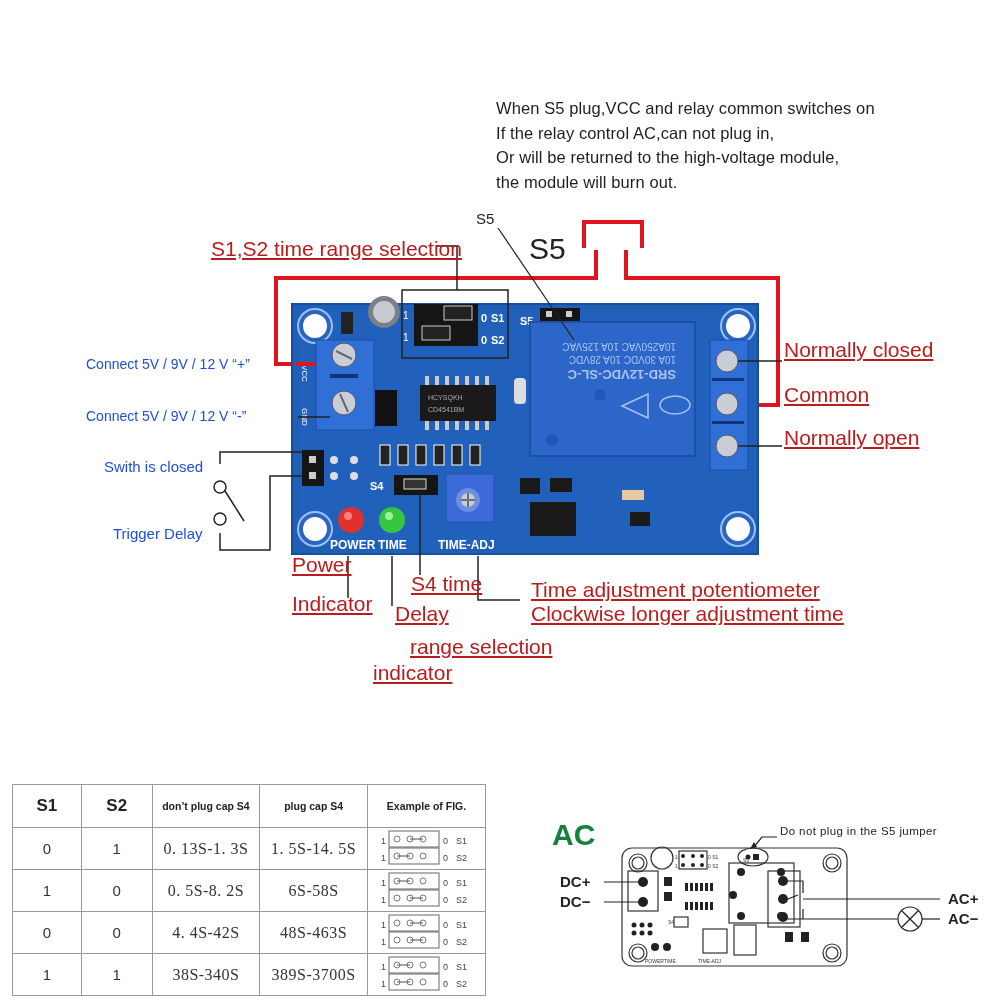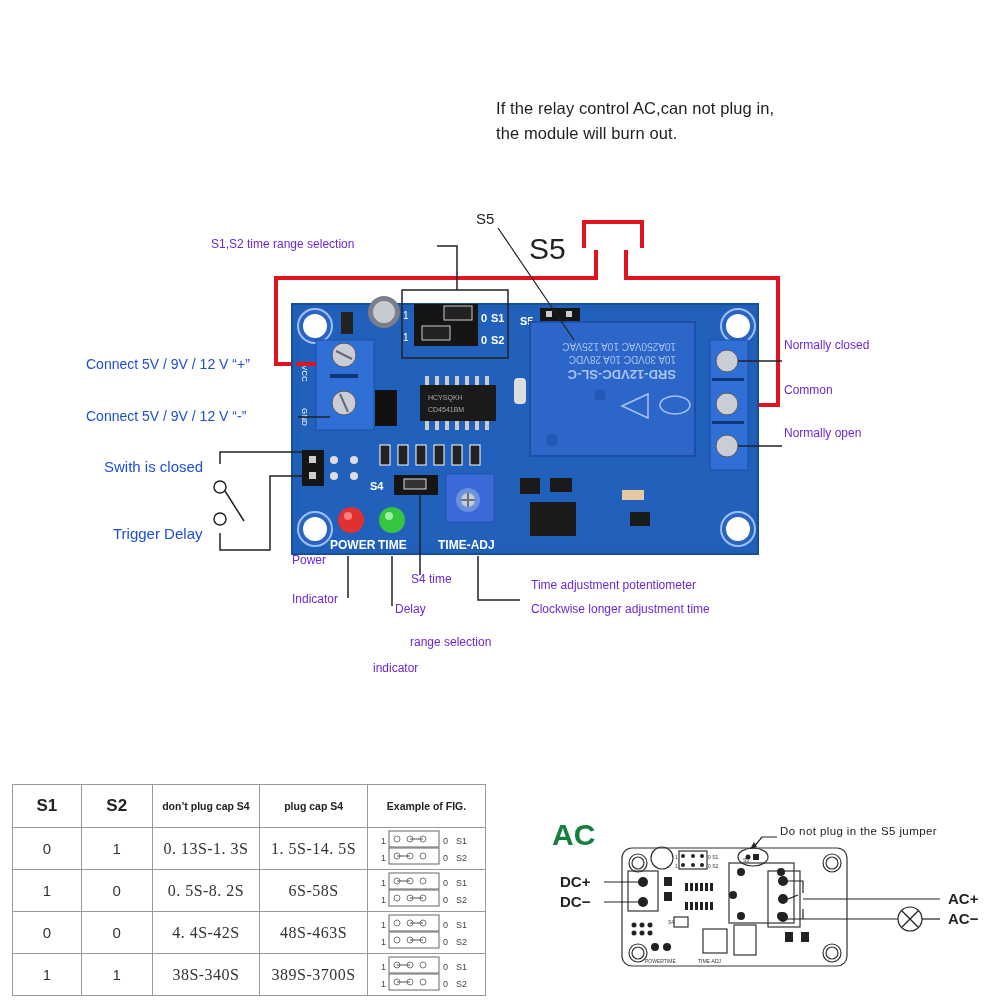--- a/index.html
+++ b/index.html
@@ -1,37 +1,39 @@
 <!DOCTYPE html>
 <html><head>
 <meta charset="utf-8">
 <style>
   html,body{margin:0;padding:0;background:#fff;}
   body{width:1000px;height:1000px;position:relative;overflow:hidden;font-family:"Liberation Sans",sans-serif;color:#222;}
   .abs{position:absolute;}
   .note{left:496px;top:96px;font-size:16.5px;line-height:24.5px;color:#1e1e1e;letter-spacing:0.1px;}
-  .lbl{position:absolute;font-size:12px;color:#6d28d9;white-space:nowrap;}
+  .lbl{position:absolute;font-size:21px;color:#b91c1c;white-space:nowrap;text-decoration:underline;}
   .lbl-sm{position:absolute;font-size:14px;color:#1d4ed8;white-space:nowrap;}
   svg text{font-family:"Liberation Sans",sans-serif;}
   
   table.tt{position:absolute;left:12px;top:784px;border-collapse:collapse;width:474px;}
   table.tt th,table.tt td{border:1px solid #999;text-align:center;padding:0;}
   table.tt th{height:42px;font-weight:bold;}
   table.tt th.big{font-size:17px;}
   table.tt th.small{font-size:10.5px;}
   table.tt td{height:41px;font-size:15px;}
   table.tt td.serif{font-family:"Liberation Serif",serif;font-size:16px;letter-spacing:0.5px;color:#333;}
   table.tt td.num{font-family:"Liberation Sans",sans-serif;font-size:15px;color:#333;}
   .ac-title{left:552px;top:818px;font-size:30px;font-weight:bold;color:#15803d;}
 </style>
 </head>
 <body>
 
 <div class="abs note">
+  <div>When S5 plug,VCC and relay common switches on</div>
   <div>If the relay control AC,can not plug in,</div>
+  <div>Or will be returned to the high-voltage module,</div>
   <div>the module will burn out.</div>
 </div>
 
 <svg class="abs" style="left:0;top:0" width="1000" height="760">
 
   <g fill="none" stroke="#e0141e" stroke-width="4">
     <polyline points="296,364 276,364 276,278 596,278 596,250"></polyline>
     <polyline points="584,248 584,222 642,222 642,248"></polyline>
     <polyline points="626,250 626,278 778,278 778,405 735,405"></polyline>
   </g>

